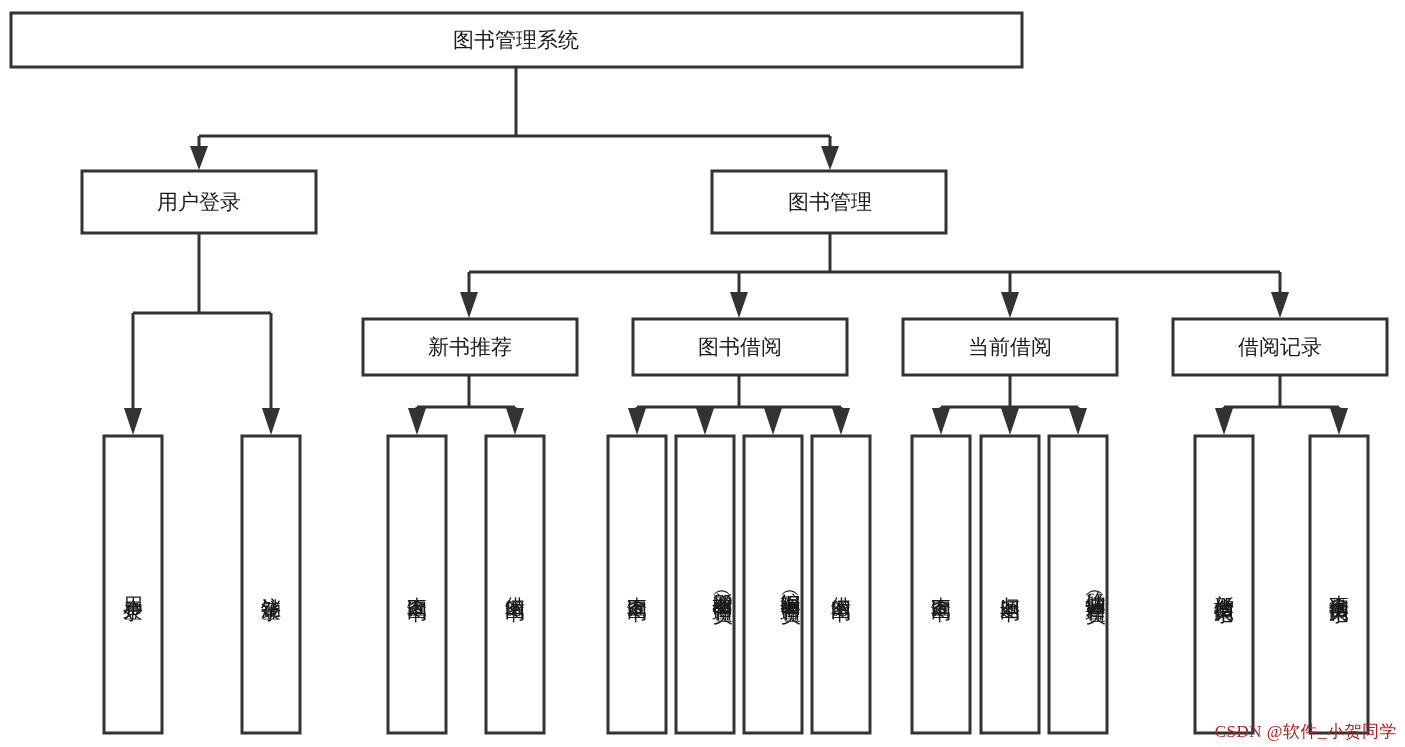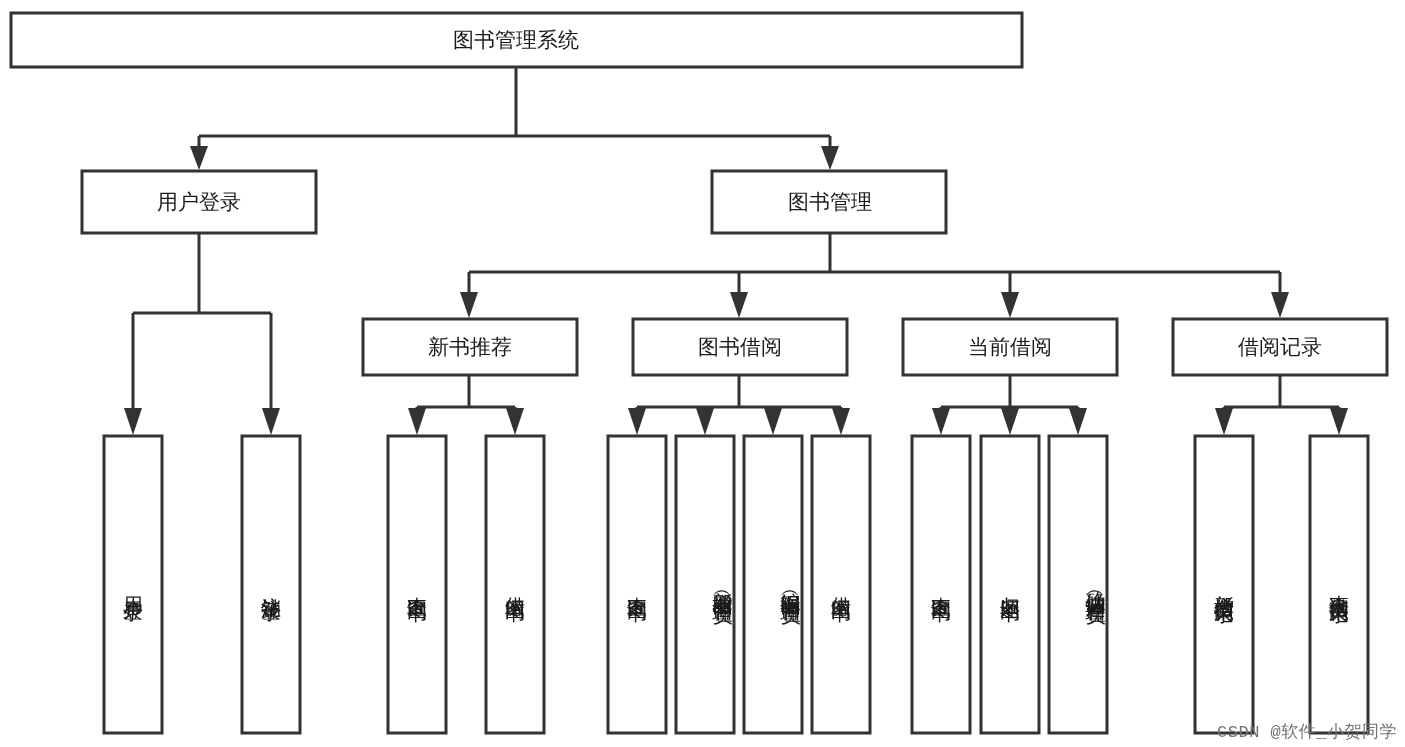--- a/index.html
+++ b/index.html
@@ -59,23 +59,23 @@
     color: #1a1a1a;
     writing-mode: vertical-rl;
     text-orientation: upright;
     letter-spacing: 2px;
     pointer-events: none;
   }
   .watermark {
     position: absolute;
     right: 8px;
     bottom: 4px;
-    font-family: Liberation Mono, monospace;
+    font-family: Liberation Serif, serif;
     font-size: 17px;
-    color: #737373;
+    color: #b91c1c;
     letter-spacing: 0.5px;
     white-space: nowrap;
   }
 </style>
 </head>
 <body>
 
 <div id="diagram-root">
 
   <svg class="diagram-canvas" viewBox="0 0 1405 747">

